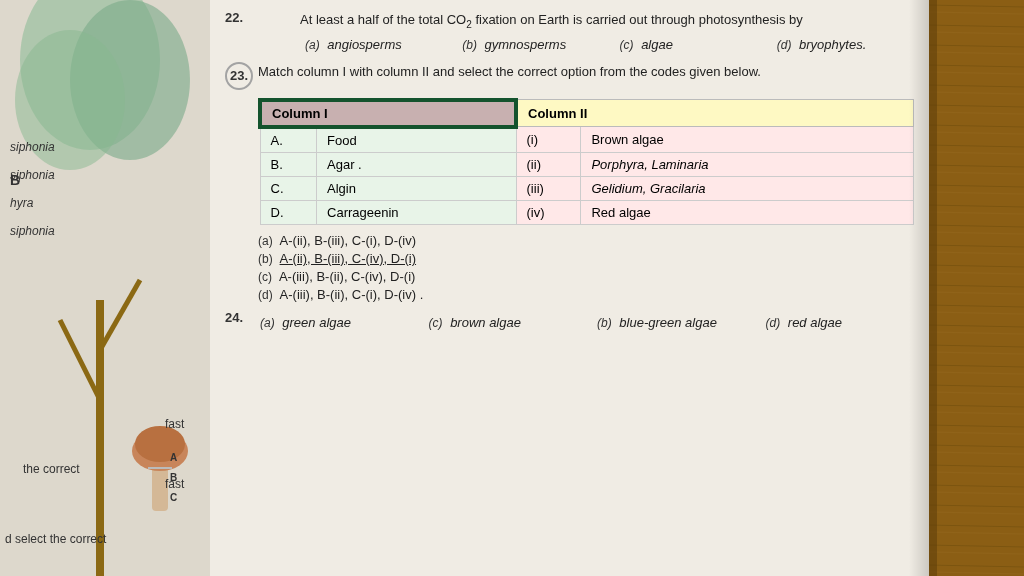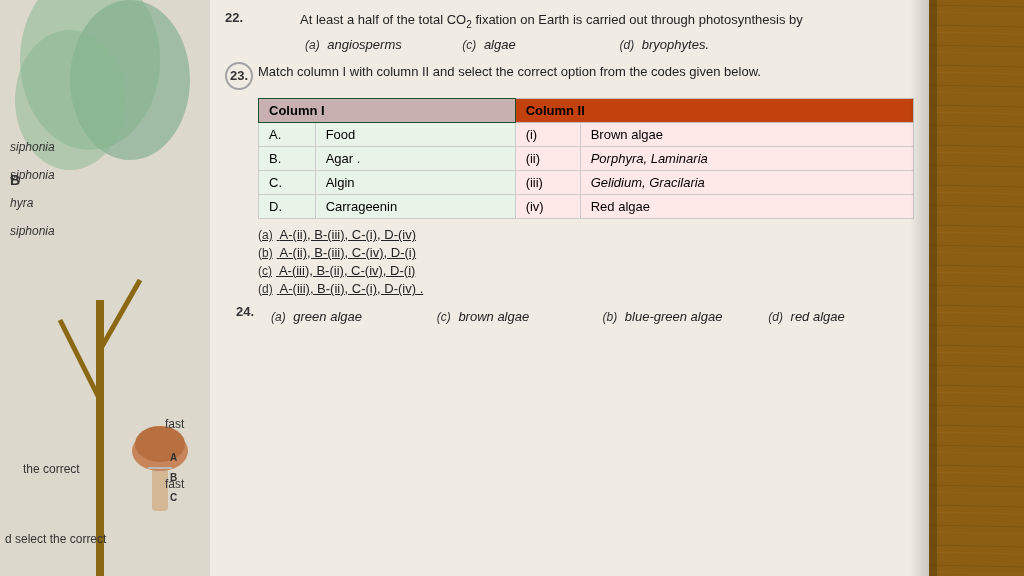--- a/index.html
+++ b/index.html
@@ -193,32 +193,30 @@
     
     .answer-options {
       padding-left: 33px;
       margin-bottom: 8px;
     }
 
     .answer-option {
       font-size: 13px;
       color: #222;
       margin-bottom: 3px;
-      text-decoration: underline;
     }
 
     .underline {
       text-decoration: underline;
     }
 
     
     .question-24 {
       display: flex;
       margin-top: 5px;
-      margin-left: 11px;
     }
 
     
     .right-sidebar {
       width: 95px;
       height: 576px;
       background: linear-gradient(135deg, #8B6914 0%, #6B4A0A 50%, #4A3008 100%);
       position: relative;
       overflow: hidden;
       flex-shrink: 0;
@@ -330,20 +328,24 @@
       <div class="q-content">
         <div class="q-text">
           <span>At least a half of the total CO</span><span class="co2-sub">2</span><span> fixation on Earth is carried out through photosynthesis by</span>
         </div>
         <div class="options-grid">
           <div class="option-item">
             <span class="opt-label">(a)</span>
             <span>angiosperms</span>
           </div>
           <div class="option-item">
+            <span class="opt-label">(b)</span>
+            <span>gymnosperms</span>
+          </div>
+          <div class="option-item">
             <span class="opt-label">(c)</span>
             <span>algae</span>
           </div>
           <div class="option-item">
             <span class="opt-label">(d)</span>
             <span>bryophytes.</span>
           </div>
         </div>
       </div>
     </div>
@@ -351,22 +353,22 @@
     <div class="question-23">
       <div class="q-number-circle">23.</div>
       <div class="q-content">
         <div class="q-text">Match column I with column II and select the correct option from the codes given below.</div>
       </div>
     </div>
 
     <table class="match-table">
       <thead>
         <tr>
-          <th colspan="2" style="background:#c8b0b0; border:1px solid #14532d;">Column I</th>
-          <th colspan="2" style="background:#c2410c; border:1px solid #bbb;">Column II</th>
+          <th colspan="2" style="background:#c8b0b0; border:4px solid #14532d;">Column I</th>
+          <th colspan="2" style="background:#fef9c3; border:1px solid #bbb;">Column II</th>
         </tr>
       </thead>
       <tbody>
         <tr>
           <td class="col1-label">A.</td>
           <td class="col1">Food</td>
           <td class="col2-label">(i)</td>
           <td class="col2">Brown algae</td>
         </tr>
         <tr>

